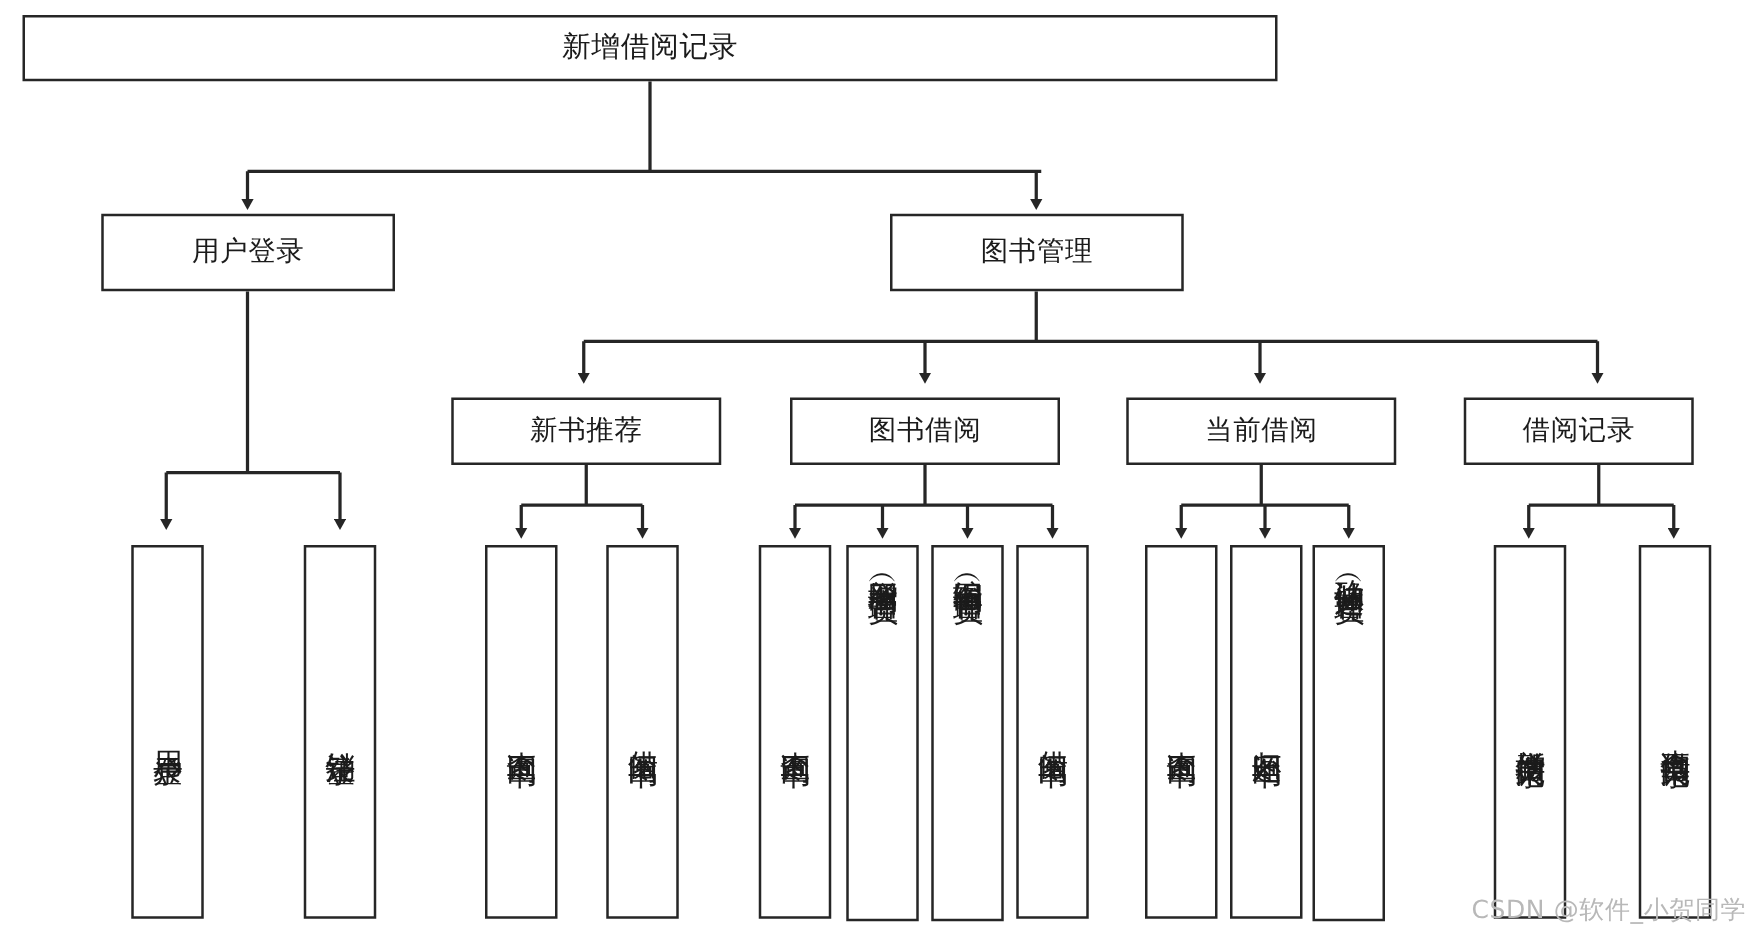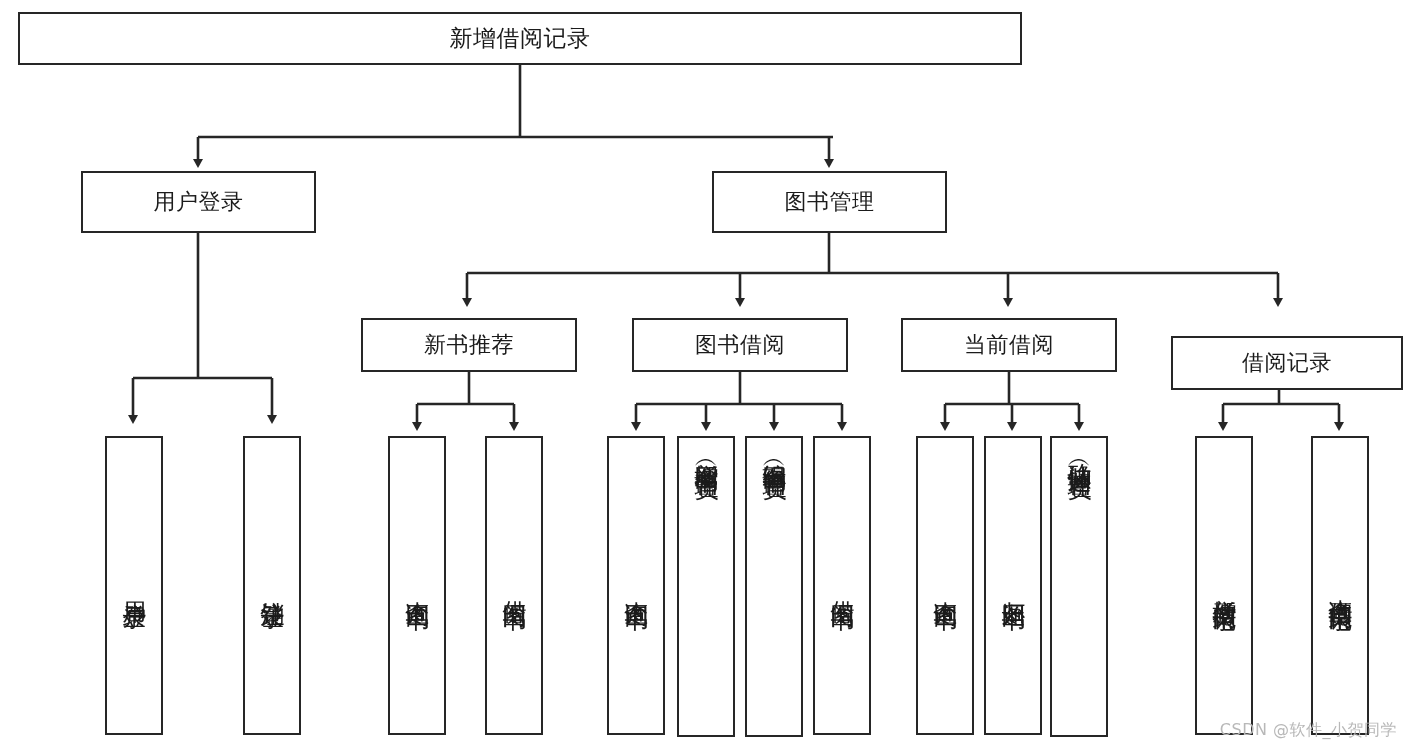--- a/index.html
+++ b/index.html
@@ -66,21 +66,21 @@
     white-space: nowrap;
   }
   .node.vert.mid {
     align-items: center;
     padding-top: 0;
   }
   #watermark {
     position: absolute;
     right: 8px;
     bottom: 6px;
-    font-size: 16px;
+    font-size: 20px;
     color: #b8b8b8;
     white-space: nowrap;
     z-index: 3;
     letter-spacing: 0.5px;
   }
 </style>
 </head>
 <body>
 
 <div id="canvas">
@@ -152,21 +152,21 @@
   </div>
 
   <div class="node horiz" style="left:901px; top:318px; width:216px; height:54px;">
     <span class="label">当前借阅</span>
   </div>
 
   <div class="node horiz" style="left:632px; top:318px; width:216px; height:54px;">
     <span class="label">图书借阅</span>
   </div>
 
-  <div class="node horiz" style="left:1171px; top:318px; width:232px; height:54px;margin-top:18px;">
+  <div class="node horiz" style="left:1171px; top:318px; width:184px; height:54px;">
     <span class="label">借阅记录</span>
   </div>
 
   <div class="node vert mid" style="left:105px; top:436px; width:58px; height:299px;">
     <span class="label">用户登录</span>
   </div>
 
   <div class="node vert mid" style="left:243px; top:436px; width:58px; height:299px;">
     <span class="label">注销登录</span>
   </div>

